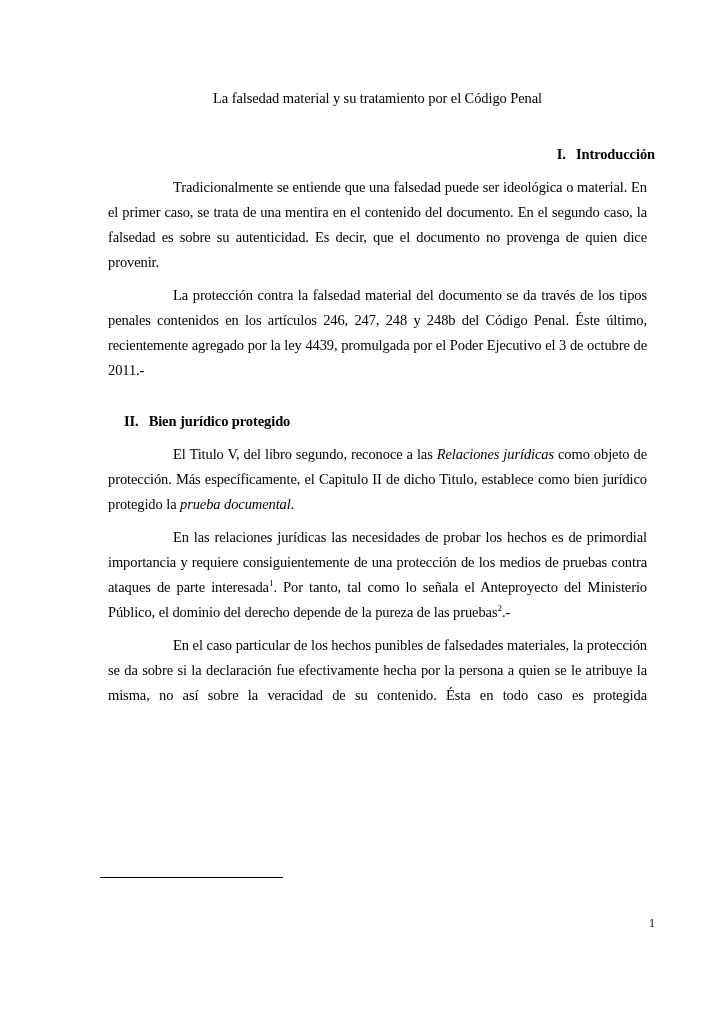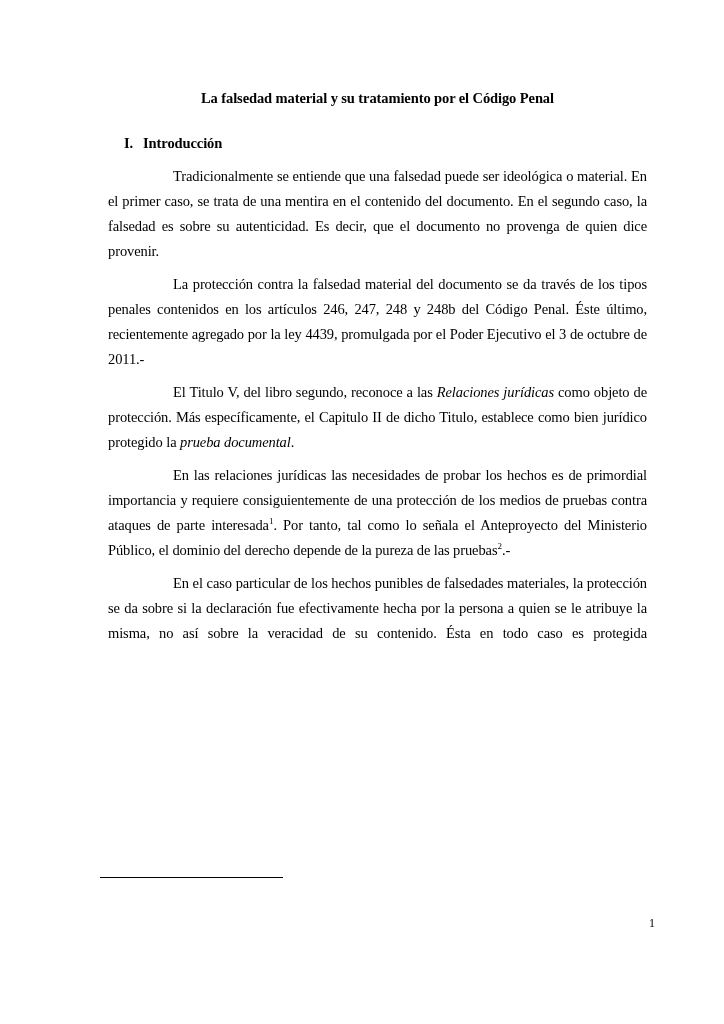--- a/index.html
+++ b/index.html
@@ -15,35 +15,35 @@
   }
   .content {
     position: absolute;
     left: 100px;
     top: 86px;
     width: 555px;
     font-size: 14.5px;
     letter-spacing: -0.1px;
   }
   .doc-title {
-    font-weight: bold;
+    font-weight: normal;
     text-align: center;
     line-height: 25px;
   }
   .doc-author {
     text-align: center;
     line-height: 25px;
   }
   .heading {
     font-weight: bold;
     line-height: 25px;
     padding-left: 24px;
   }
   .heading .hnum { margin-right: 10px; }
-  .h1 { margin-top: 20px; }
+  .h1 { margin-top: 31px; text-align: right; }
   .h2 { margin-top: 26px; }
   p.body {
     margin: 8px;
     text-align: justify;
     text-indent: 65px;
     line-height: 25px;
   }
   .mt24 { margin-top: 24px; }
   .mt27 { margin-top: 27px; }
   .mt25 { margin-top: 25px; }
@@ -94,20 +94,23 @@
 
     <div class="heading h1">
       <span class="hnum">I.</span><span>Introducción</span>
     </div>
 
     <p class="body mt24">Tradicionalmente se entiende que una falsedad puede ser ideológica o material. En el primer caso, se trata de una mentira en el contenido del documento. En el segundo caso, la falsedad es sobre su autenticidad. Es decir, que el documento no provenga de quien dice provenir.</p>
 
     <p class="body mt27">La protección contra la falsedad material del documento se da través de los tipos penales contenidos en los artículos 246, 247, 248 y 248b del Código Penal. Éste último, recientemente agregado por la ley 4439, promulgada por el Poder Ejecutivo el 3 de octubre de 2011.-</p>
 
 
+    <div class="heading h2">
+      <span class="hnum">II.</span><span>Bien jurídico protegido</span>
+    </div>
 
     <p class="body mt12"><span>El Titulo V, del libro segundo, reconoce a las </span><span class="italic">Relaciones jurídicas</span><span> como objeto de protección. Más específicamente, el Capitulo II de dicho Titulo, establece como bien jurídico protegido la </span><span class="italic">prueba documental</span><span>.</span></p>
 
     <p class="body mt26"><span>En las relaciones jurídicas las necesidades de probar los hechos es de primordial importancia y requiere consiguientemente de una protección de los medios de pruebas contra ataques de parte interesada</span><sup class="fnref">1</sup><span>. Por tanto,  tal como lo señala el Anteproyecto del Ministerio Público, el dominio del derecho depende de la pureza de las pruebas</span><sup class="fnref">2</sup><span>.-</span></p>
 
     <p class="body mt27 justify-last">En el caso particular de los hechos punibles de falsedades materiales, la protección se da sobre si la declaración fue efectivamente hecha por la persona a quien se le atribuye la misma, no así sobre la veracidad de su contenido. Ésta en todo caso es protegida</p>
 
   </div>
 
   <div class="footnotes">

